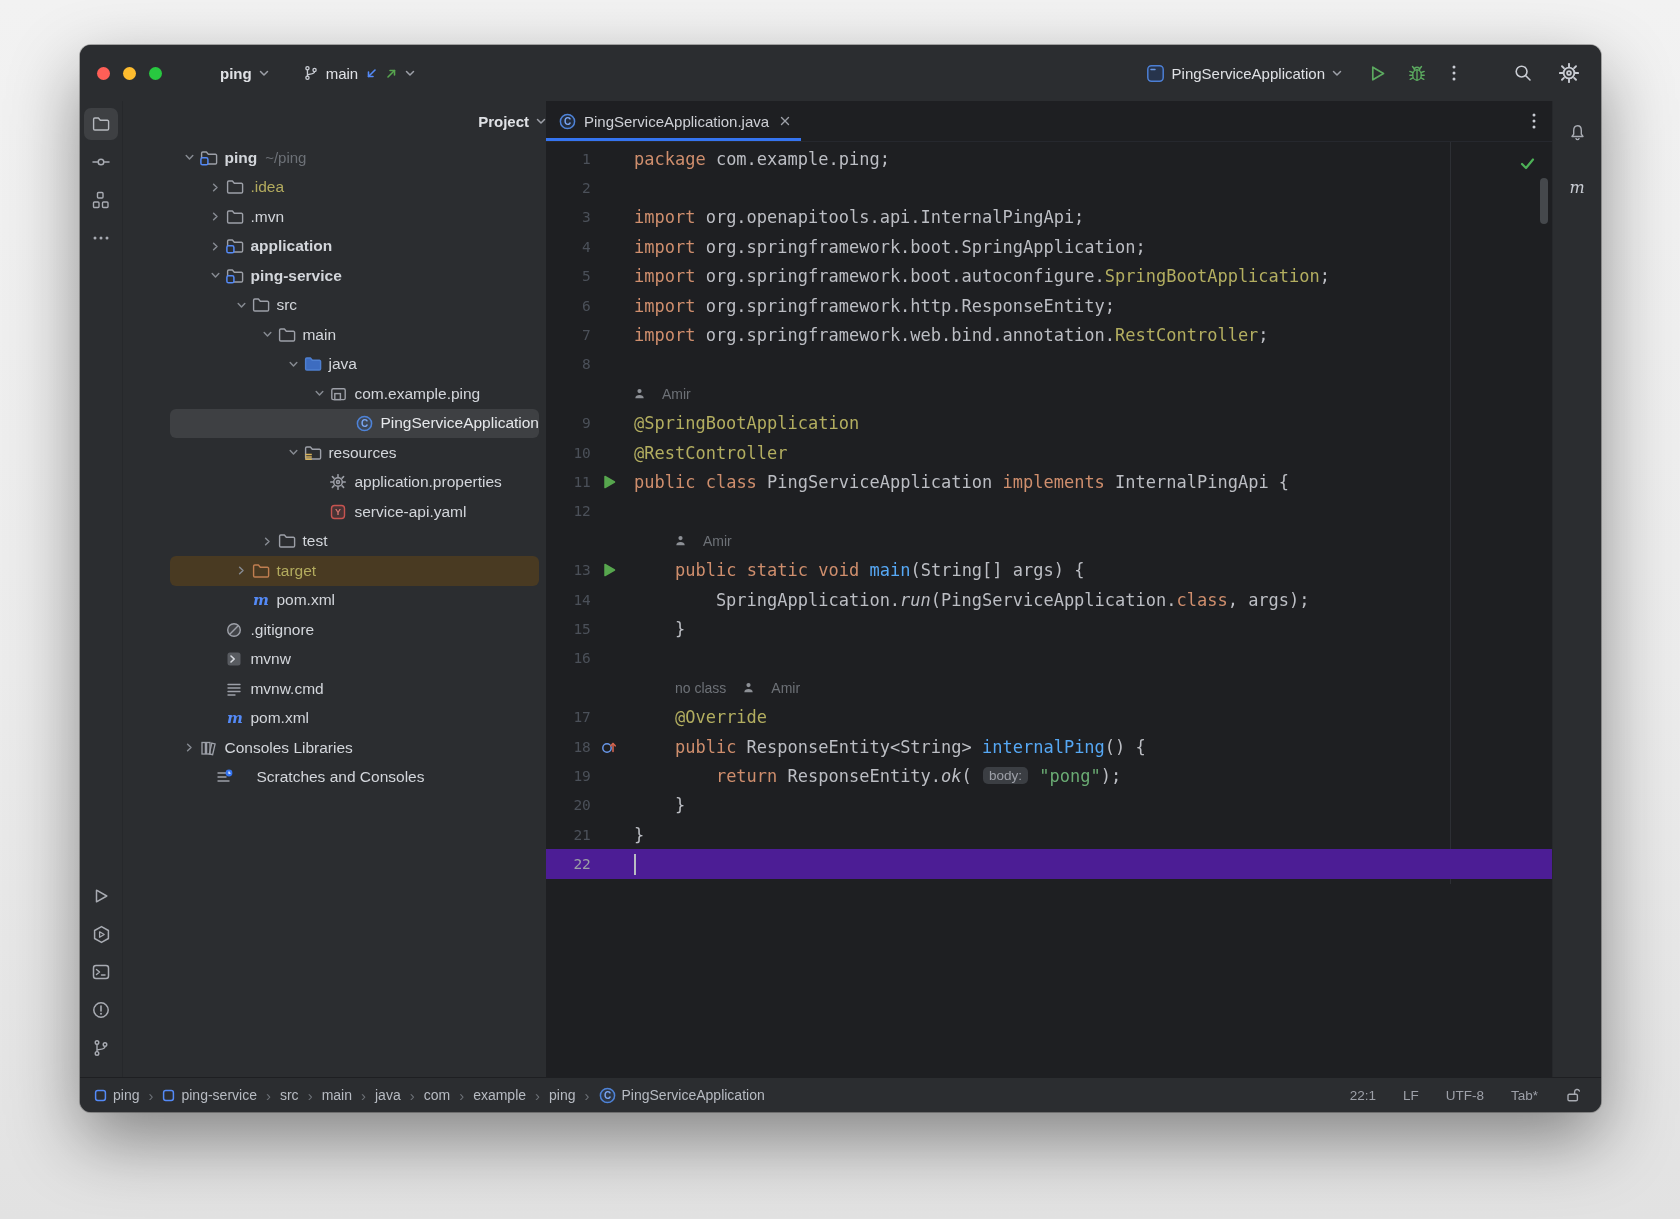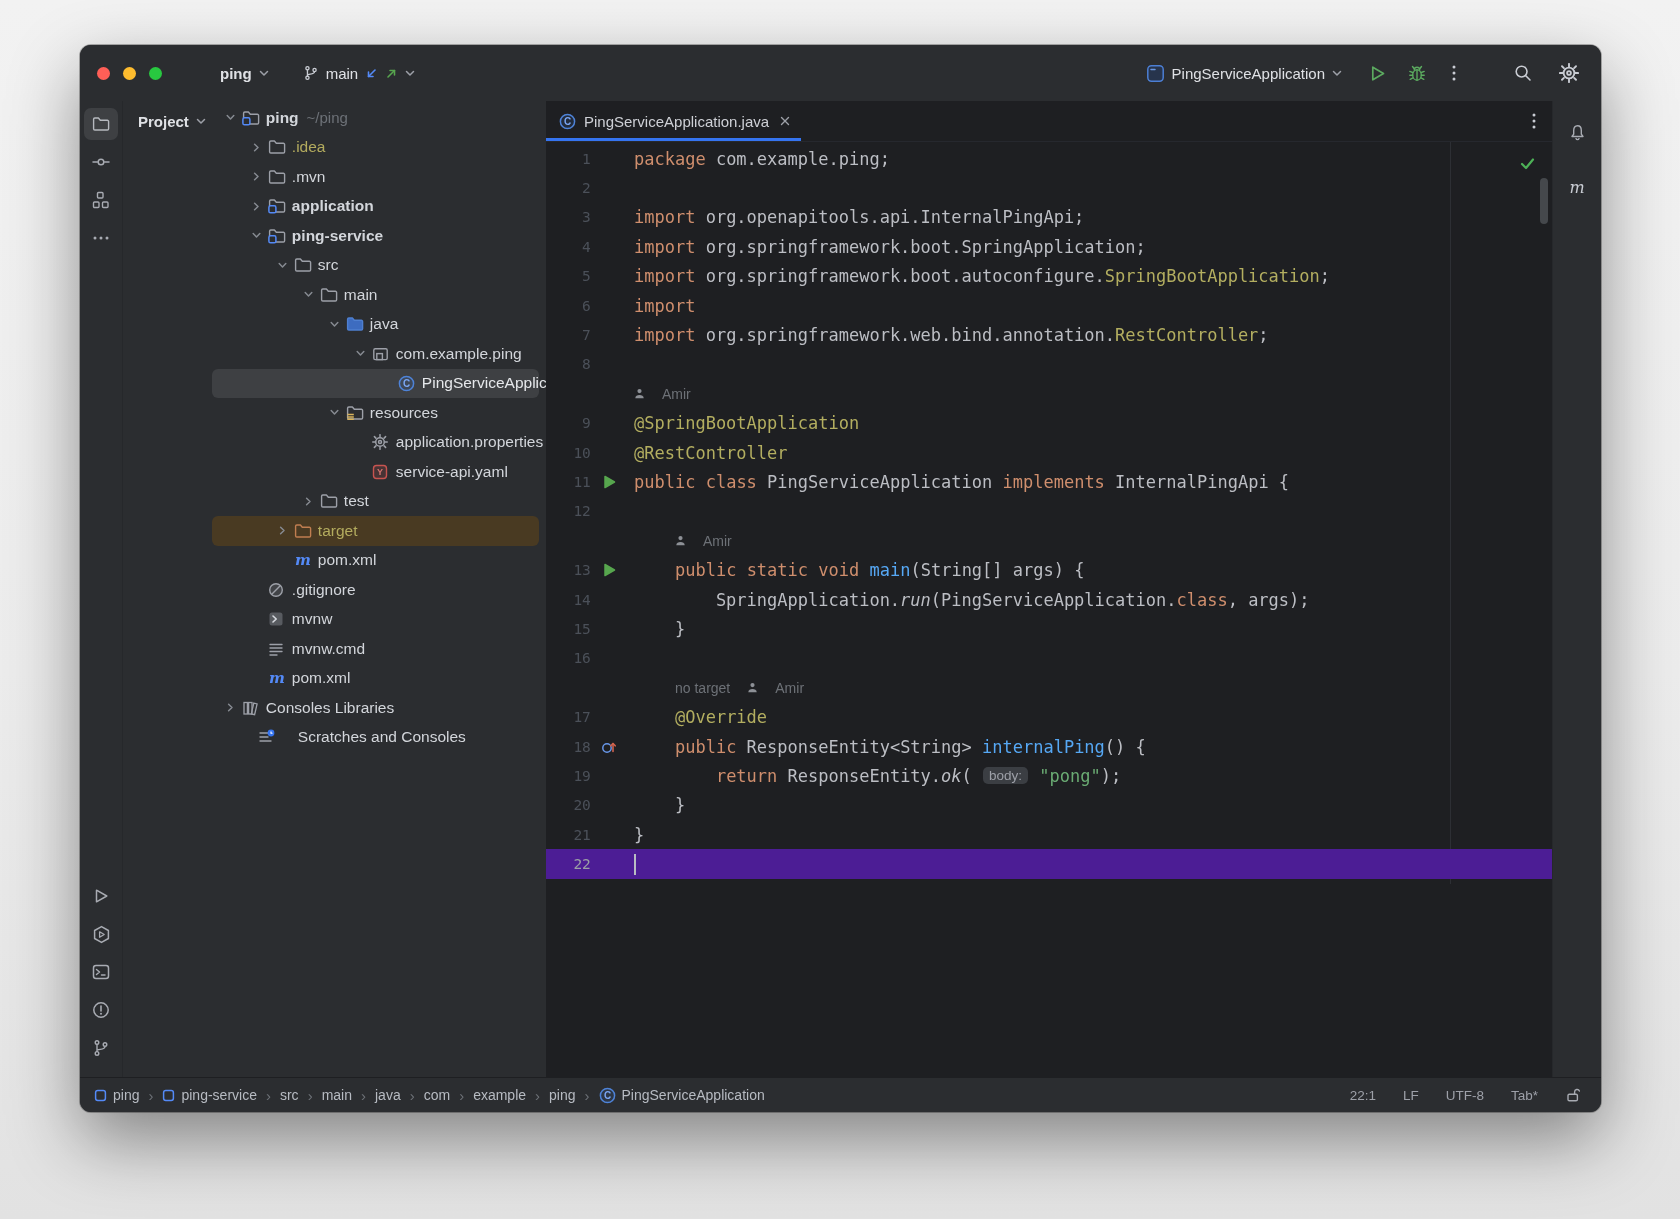--- a/index.html
+++ b/index.html
@@ -27,21 +27,21 @@
   .icon{display:inline-flex;align-items:center;justify-content:center;line-height:0;}
   .tb-right{margin-left:auto;display:flex;align-items:center;}
   
   .content{flex:1;display:flex;min-height:0;}
   .left-rail{width:42px;flex:0 0 auto;display:flex;flex-direction:column;align-items:center;padding:4px 0 10px 0;border-right:1px solid #26282b;}
   .rail-btn{width:34px;height:32px;margin:3px 0;border-radius:7px;display:flex;align-items:center;justify-content:center;}
   .rail-btn.active{background:#3e4043;}
   .rail-spacer{margin-top:auto;}
   .right-rail{width:48px;flex:0 0 auto;display:flex;flex-direction:column;align-items:center;padding-top:12px;gap:18px;border-left:1px solid #26282b;}
   
-  .project-panel{width:423px;flex:0 0 auto;display:flex;flex-direction:row;background:#2b2d30;}
+  .project-panel{width:423px;flex:0 0 auto;display:flex;flex-direction:column;background:#2b2d30;align-items:flex-end;}
   .panel-header{height:40px;flex:0 0 auto;display:flex;align-items:center;gap:7px;padding-left:15px;font-weight:600;color:#dfe1e5;}
   .tree{flex:1;overflow:hidden;padding-top:2px;}
   .tree-row{height:29.5px;display:flex;align-items:center;margin:0 7px 0 6px;border-radius:6px;font-size:15.5px;color:#d3d6db;white-space:nowrap;}
   .tree-row.sel{background:#3e4043;color:#e6e8eb;}
   .tree-row.hl{background:#493a22;}
   .chev{width:22px;flex:0 0 auto;display:flex;align-items:center;justify-content:center;}
   .chev.closed svg{transform:rotate(-90deg);}
   .tree-ic{width:24px;flex:0 0 auto;display:flex;align-items:center;justify-content:flex-start;}
   .lab.b{font-weight:700;}
   .lab.excl{color:#b3ab5e;}
@@ -636,21 +636,21 @@
                 <span class="num">5</span>
                 <span class="gicon"></span>
               </span>
               <span class="codeln"><span class="tok-k">import</span><span class="tok-p"> org.springframework.boot.autoconfigure.</span><span class="tok-a">SpringBootApplication</span><span class="tok-p">;</span></span>
             </div>
             <div class="code-row">
               <span class="gut">
                 <span class="num">6</span>
                 <span class="gicon"></span>
               </span>
-              <span class="codeln"><span class="tok-k">import</span></span>
+              <span class="codeln"><span class="tok-k">import</span><span class="tok-p"> org.springframework.http.ResponseEntity;</span></span>
             </div>
             <div class="code-row">
               <span class="gut">
                 <span class="num">7</span>
                 <span class="gicon"></span>
               </span>
               <span class="codeln"><span class="tok-k">import</span><span class="tok-p"> org.springframework.web.bind.annotation.</span><span class="tok-a">RestController</span><span class="tok-p">;</span></span>
             </div>
             <div class="code-row">
               <span class="gut">
@@ -748,21 +748,21 @@
               <span class="gut">
                 <span class="num">16</span>
                 <span class="gicon"></span>
               </span>
               <span class="codeln"></span>
             </div>
             <div class="code-row">
               <span class="gut"></span>
               <span class="hintln" style="padding-left: 49px;">
                 <span class="hint-item">
-                  <span>no target</span>
+                  <span>no class</span>
                 </span>
                 <span class="hint-item">
                   <span class=" icon">
                     <svg width="11" height="11" viewBox="0 0 11 11">
                       <circle cx="5.5" cy="3.1" r="2.1" fill="#8d9096"></circle>
                       <path d="M1.3 10.3c0-2.4 2-3.4 4.2-3.4s4.2 1 4.2 3.4z" fill="#8d9096"></path>
                     </svg>
                   </span>
                   <span>Amir</span>
                 </span>

